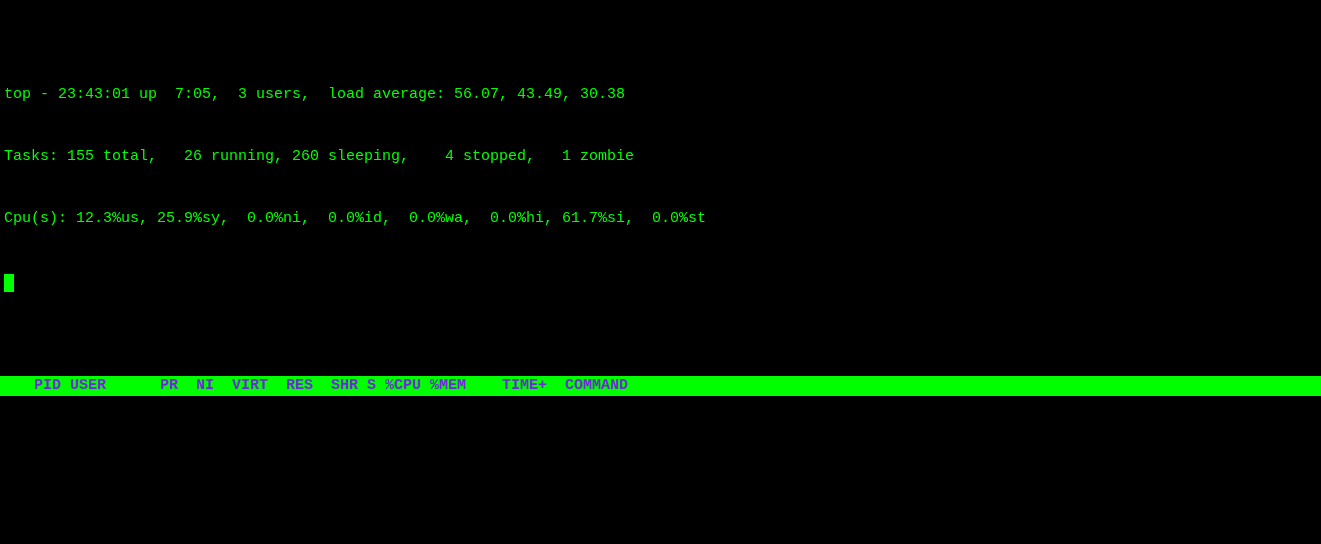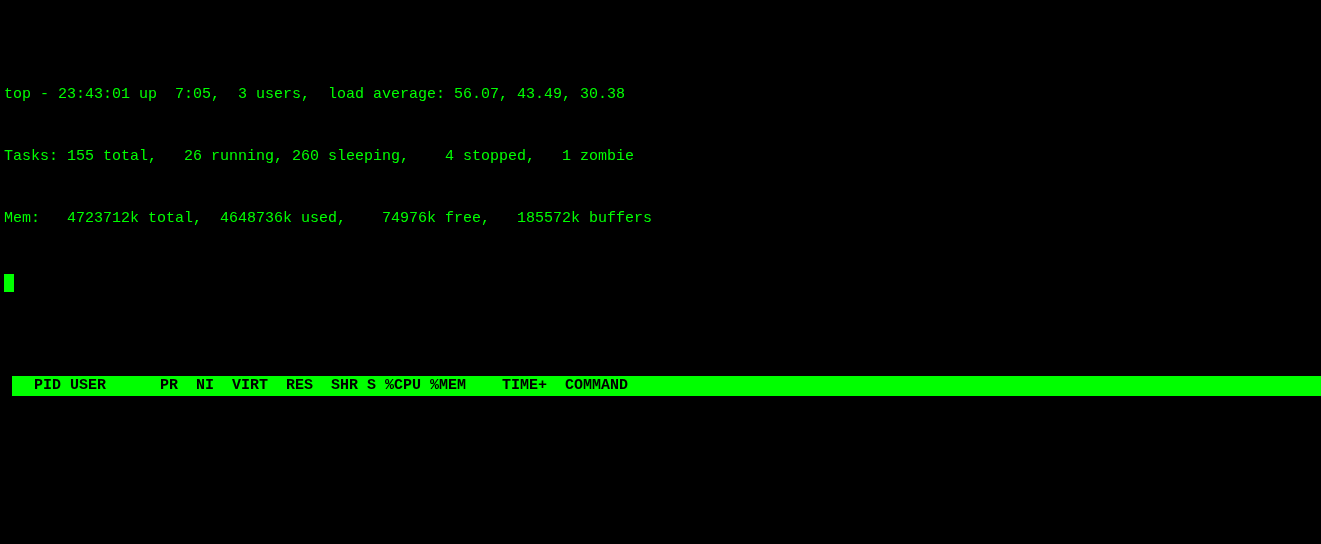--- a/index.html
+++ b/index.html
@@ -34,31 +34,30 @@
     .cursor {
       display: inline-block;
       width: 10px;
       height: 18px;
       background-color: #00ff00;
       vertical-align: bottom;
     }
     .table-header {
       display: block;
       background-color: #00ff00;
-      color: #000000;
-      padding: 0 4px;
+      color: #6d28d9;
+      padding: 0 16px;
       font-weight: bold;
-      margin-left: 12px;
     }
   </style>
 </head>
 <body>
 
 <div class="terminal">
   <div class="header-lines">
     <span class="header-line">top - 23:43:01 up  7:05,  3 users,  load average: 56.07, 43.49, 30.38</span>
     <span class="header-line">Tasks: 155 total,   26 running, 260 sleeping,    4 stopped,   1 zombie</span>
-    <span class="header-line">Mem:   4723712k total,  4648736k used,    74976k free,   185572k buffers</span>
+    <span class="header-line">Cpu(s): 12.3%us, 25.9%sy,  0.0%ni,  0.0%id,  0.0%wa,  0.0%hi, 61.7%si,  0.0%st</span>
     <span class="cursor-line"><span class="cursor"></span></span>
   </div>
   <span class="table-header">  PID USER      PR  NI  VIRT  RES  SHR S %CPU %MEM    TIME+  COMMAND</span>
   
 </div>
 
 </body></html>

